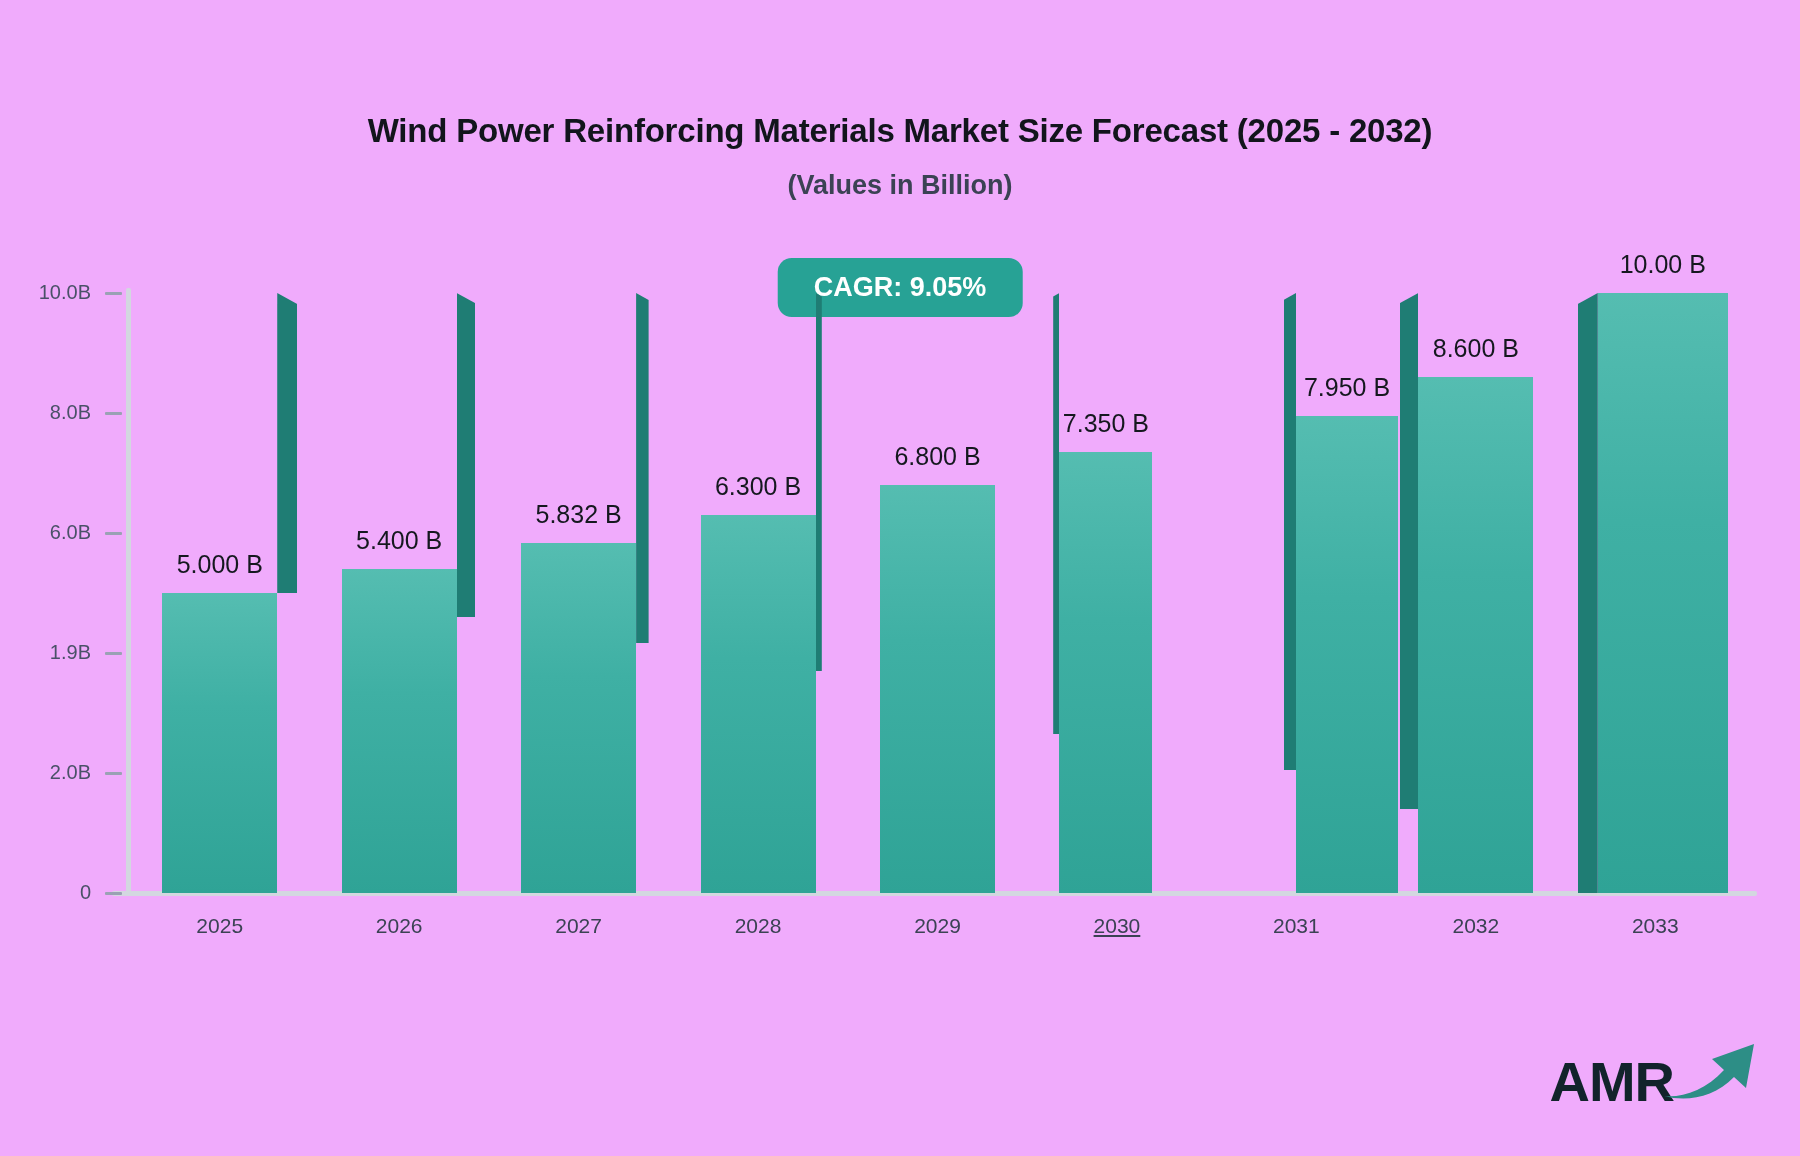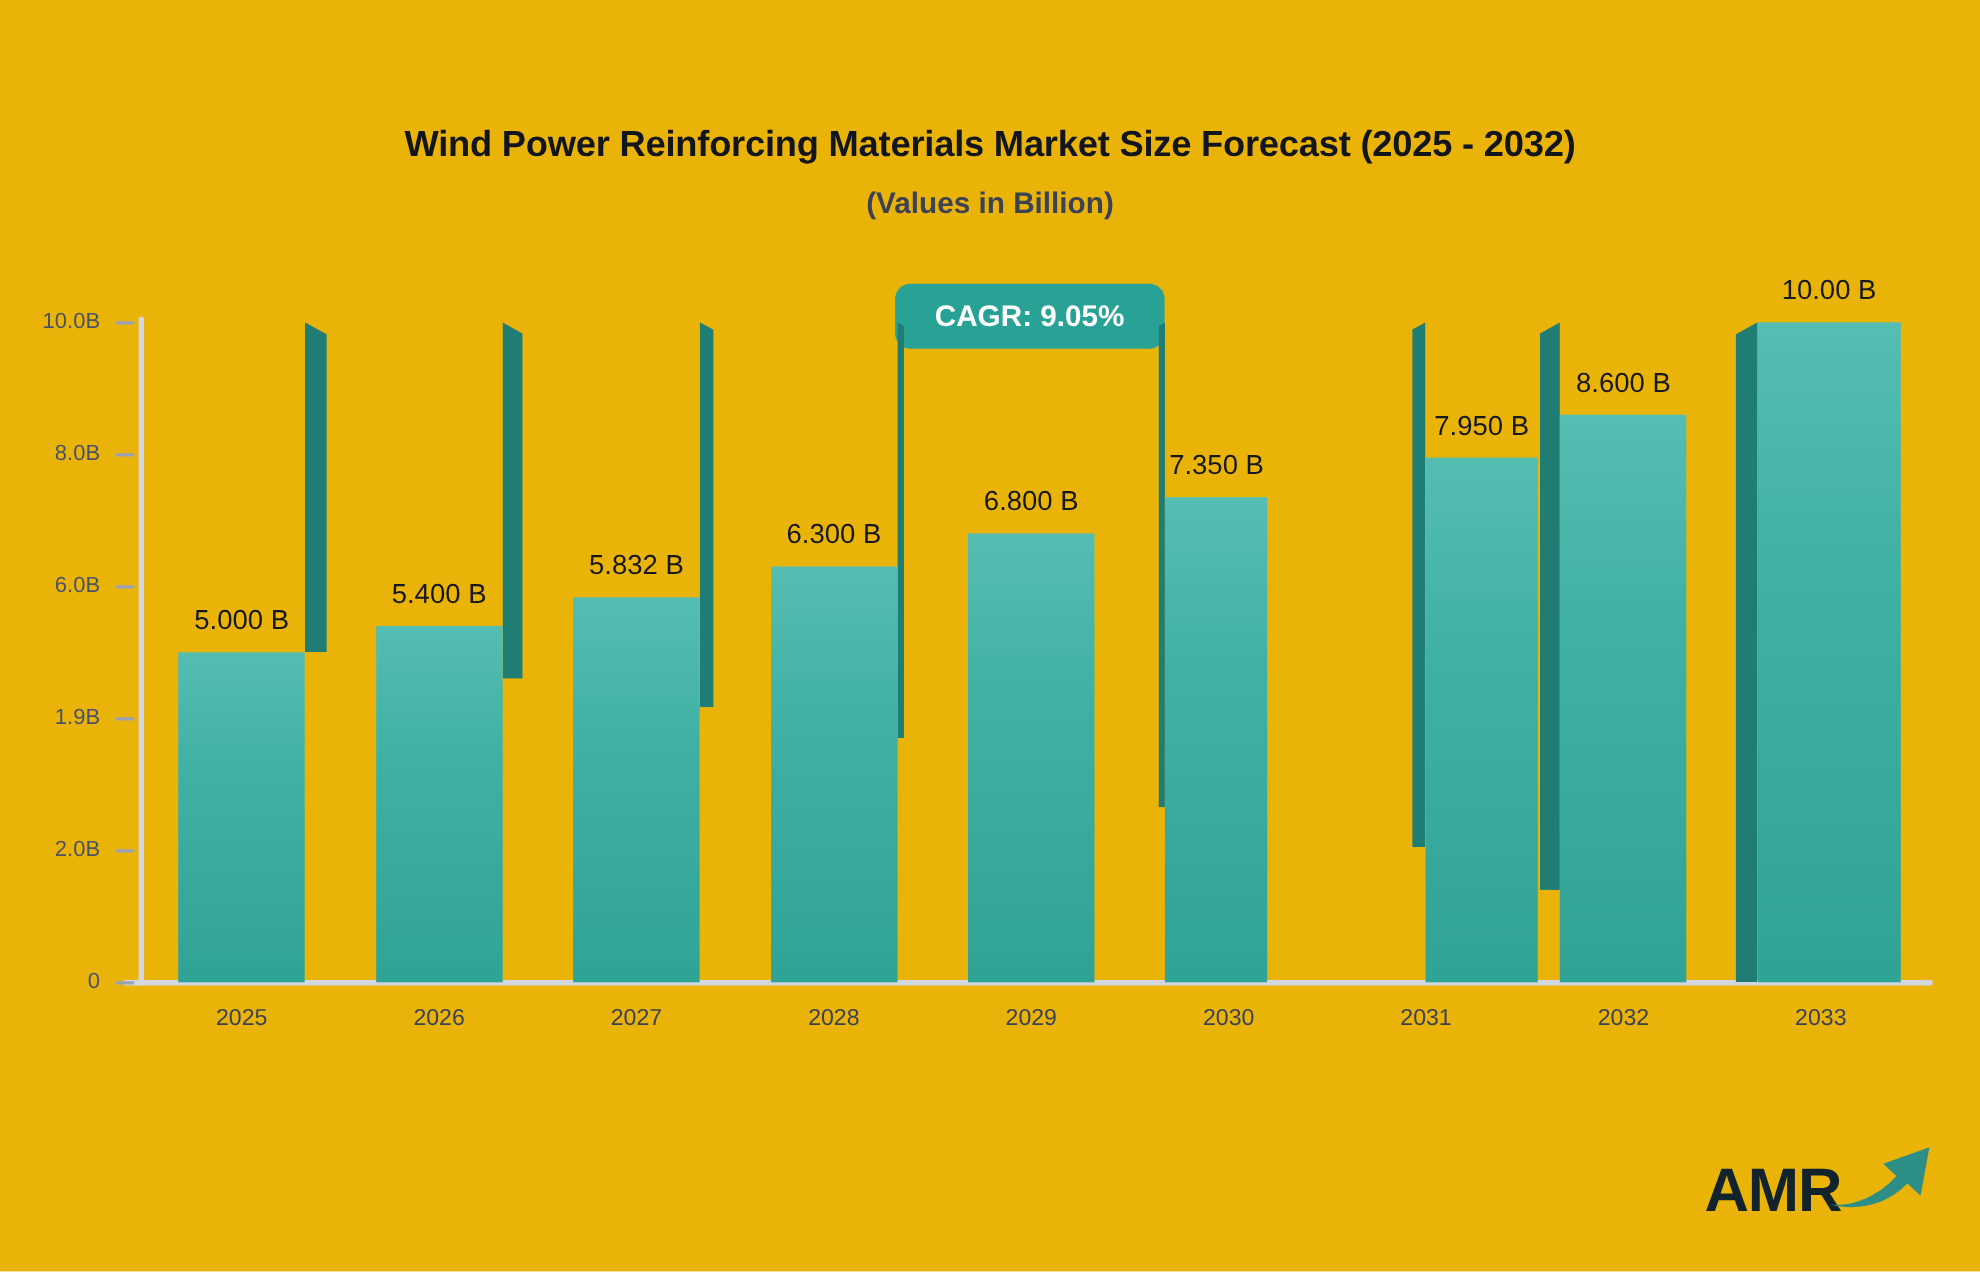--- a/index.html
+++ b/index.html
@@ -10,21 +10,21 @@
     height: 1156px;
     background: #ffffff;
     font-family: "Liberation Sans", "DejaVu Sans", sans-serif;
     overflow: hidden;
   }
 
   #chart-root {
     position: relative;
     width: 1800px;
     height: 1156px;
-    background: #eab308;
+    background: #f0abfc;
     padding-left: 40px;
   }
 
   
   .title-block {
     position: absolute;
     top: 110px;
     left: 0;
     width: 1800px;
     text-align: center;
@@ -51,21 +51,20 @@
     left: 50%;
     transform: translateX(-50%);
     background: #27a295;
     color: #ffffff;
     font-size: 27px;
     font-weight: bold;
     padding: 16px 36px;
     border-radius: 14px;
     white-space: nowrap;
     line-height: 1;
-    margin-left: 36px;
   }
 
   .y-axis-line {
     position: absolute;
     left: 126px;
     top: 288px;
     width: 5px;
     height: 608px;
     background: #d3d7e0;
     border-radius: 2px;
@@ -265,21 +264,21 @@
         <div class="bar-value" style="bottom: 616px;">10.00 B</div>
       </div>
     </div>
 
   <div class="x-labels" id="x-labels">
       <div class="x-label" style="left: 89.7222px;">2025</div>
       <div class="x-label" style="left: 269.167px;">2026</div>
       <div class="x-label" style="left: 448.611px;">2027</div>
       <div class="x-label" style="left: 628.056px;">2028</div>
       <div class="x-label" style="left: 807.5px;">2029</div>
-      <div class="x-label" style="left: 986.944px;">2030</div>
+      <div class="x-label" style="left: 986.944px; text-decoration: underline;">2030</div>
       <div class="x-label" style="left: 1166.39px; text-align: center;">2031</div>
       <div class="x-label" style="left: 1345.83px;">2032</div>
       <div class="x-label" style="left: 1525.28px;">2033</div>
     </div>
 
   <div class="amr-logo">
     <span class="amr-text">AMR</span>
     <span class="amr-arrow">
       <svg width="96" height="64" viewBox="0 0 96 64" aria-hidden="true">
         <path d="M2 58 C 20 60, 44 52, 62 32 L 50 21 L 92 6 L 84 50 L 72 39 C 52 60, 24 64, 2 58 Z" fill="#2d8e86"></path>

